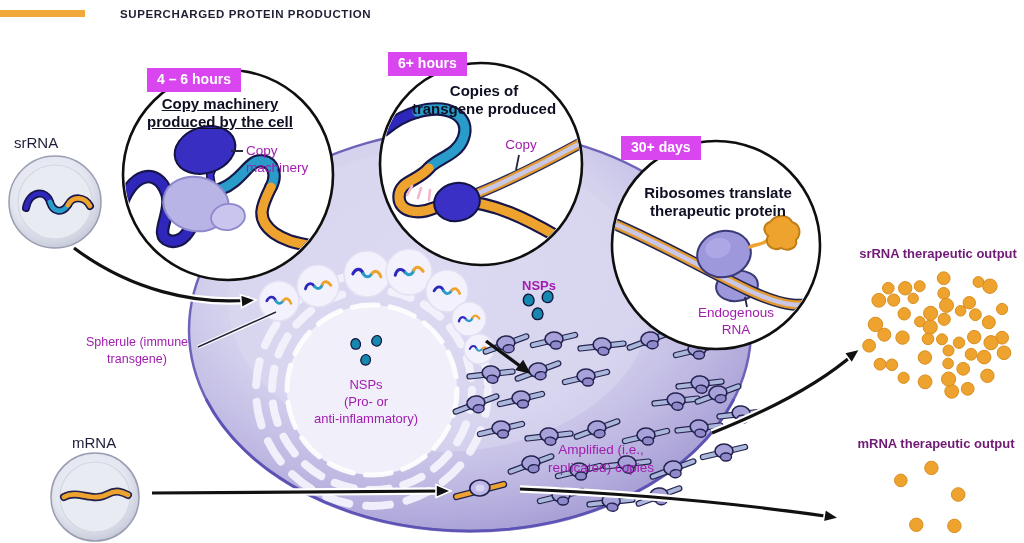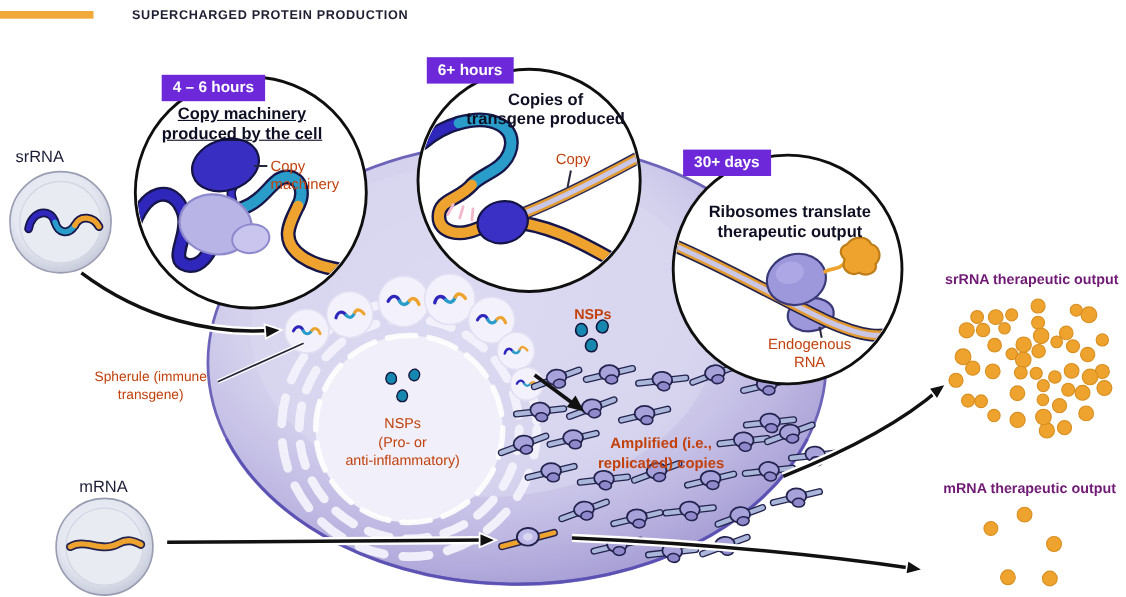--- a/index.html
+++ b/index.html
@@ -1,29 +1,29 @@
 <!DOCTYPE html>
 <html style="--accent: #F2A93B; --ink: #1F1F33; --dot: #EFA32F; --strand-navy: #2F27BC; --strand-cyan: #2A9CC9; --strand-orange: #EFA32F; --cell-fill: #BFB9E3; --nsp-teal: #1687AE;"><head>
 <meta charset="utf-8">
 <style>
   html,body{margin:0;padding:0;background:#fff;}
   .stage{position:relative;width:1024px;height:543px;background:#fff;overflow:hidden;
          font-family:"Liberation Sans",sans-serif;color:var(--ink,#1f1f33);}
   .stage svg{position:absolute;left:0;top:0;}
   .accentbar{position:absolute;left:0;top:10px;width:85px;height:7px;background:var(--accent,#F2A93B);}
   .title{position:absolute;left:120px;top:8px;font-weight:700;font-size:11.5px;letter-spacing:.6px;color:var(--ink,#1f1f33);white-space:nowrap;}
-  .tag{position:absolute;background:#6d28d9;color:#ffffff;font-weight:700;font-size:14px;line-height:19px;padding:2px 10px 3px;white-space:nowrap;}
+  .tag{position:absolute;background:#d946ef;color:#ffffff;font-weight:700;font-size:14px;line-height:19px;padding:2px 10px 3px;white-space:nowrap;}
   .ctitle{position:absolute;transform:translateX(-50%);text-align:center;font-weight:700;font-size:15px;line-height:17.5px;color:#0f0f23;white-space:nowrap;}
-  .note{position:absolute;font-size:13.5px;line-height:17px;color:#c2410c;white-space:nowrap;}
+  .note{position:absolute;font-size:13.5px;line-height:17px;color:#a21caf;white-space:nowrap;}
   .note.center{transform:translateX(-50%);text-align:center;}
   .iolabel{position:absolute;font-weight:400;font-size:15px;color:#1d1d38;white-space:nowrap;}
   .outlabel{position:absolute;transform:translateX(-50%);font-weight:700;font-size:13px;color:#701a75;white-space:nowrap;}
   .small{font-size:12.5px;line-height:16.5px;}
   .semib{font-weight:600;font-size:13px;}
-  .amp{font-weight:700;}
+  .amp{font-weight:400;margin-top:47px;}
 </style>
 </head>
 <body>
 
 <div class="stage">
 
 <svg width="1024" height="543" viewBox="0 0 1024 543">
   <defs>
     <radialGradient id="cellG" cx="42%" cy="36%" r="78%">
       <stop offset="0%" stop-color="#dcdaf1"></stop>
@@ -326,29 +326,29 @@
 
 <div class="ctitle" style="left:220px;top:95px;text-decoration:underline;">
   <div>Copy machinery</div>
   <div>produced by the cell</div>
 </div>
 <div class="note" style="left:246px;top:142px;">
   <div>Copy</div>
   <div>machinery</div>
 </div>
 
-<div class="ctitle" style="left:496px;top:82px;text-align:center;">
+<div class="ctitle" style="left:484px;top:82px;text-align:center;">
   <div>Copies of</div>
   <div>transgene produced</div>
 </div>
 <div class="note center" style="left:521px;top:136px;">Copy</div>
 
 <div class="ctitle" style="left:718px;top:184px;">
   <div>Ribosomes translate</div>
-  <div>therapeutic output</div>
+  <div>therapeutic protein</div>
 </div>
 <div class="note center" style="left:736px;top:304px;">
   <div>Endogenous</div>
   <div>RNA</div>
 </div>
 
 <div class="note center small" style="left:137px;top:334px;">
   <div>Spherule (immune</div>
   <div>transgene)</div>
 </div>

